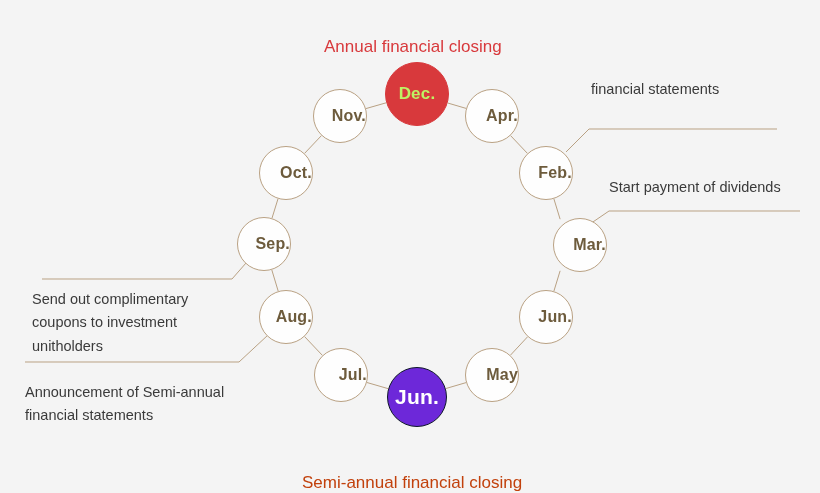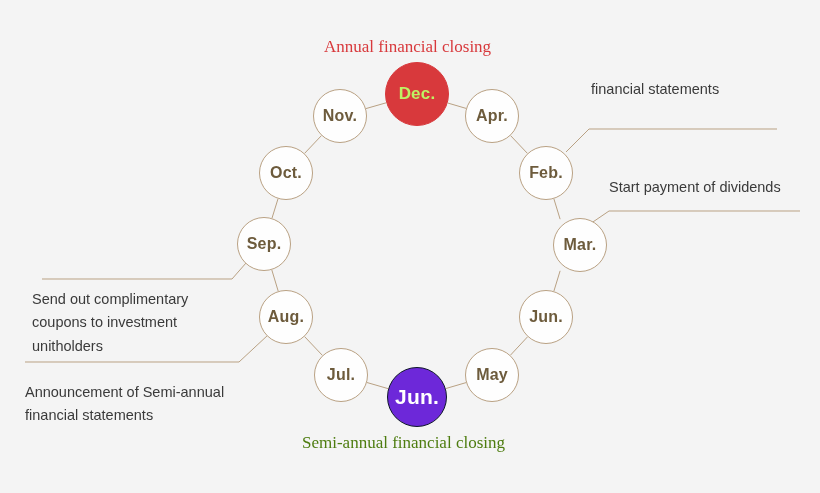--- a/index.html
+++ b/index.html
@@ -37,44 +37,45 @@
     box-sizing: border-box;
     font-weight: bold;
     letter-spacing: 0.2px;
     user-select: none;
   }
   .node.month {
     background: #fefefe;
     border: 1px solid #b9a183;
     color: #6d5b3c;
     font-size: 16px;
+    justify-content: flex-end;
   }
   .node.highlight-annual {
     background: #d8393c;
     border: 1px solid #d8393c;
     color: #bef264;
     font-size: 17px;
   }
   .node.highlight-semi {
     background: #6d28d9;
     border: 1px solid #0f172a;
     color: #ffffff;
     font-size: 21px;
   }
   .closing-label {
     position: absolute;
     font-size: 17px;
     white-space: nowrap;
-    font-family: Liberation Serif, serif;
   }
   #annual-closing-label {
     color: #d8393c;
   }
   #semi-closing-label {
-    color: #4d7c0f;
+    color: #c2410c;
+    margin-top: 40px;
   }
   .callout {
     position: absolute;
     color: #3a3a3a;
     font-size: 14.5px;
     line-height: 1.62;
   }
   .callout div {
     white-space: nowrap;
   }

